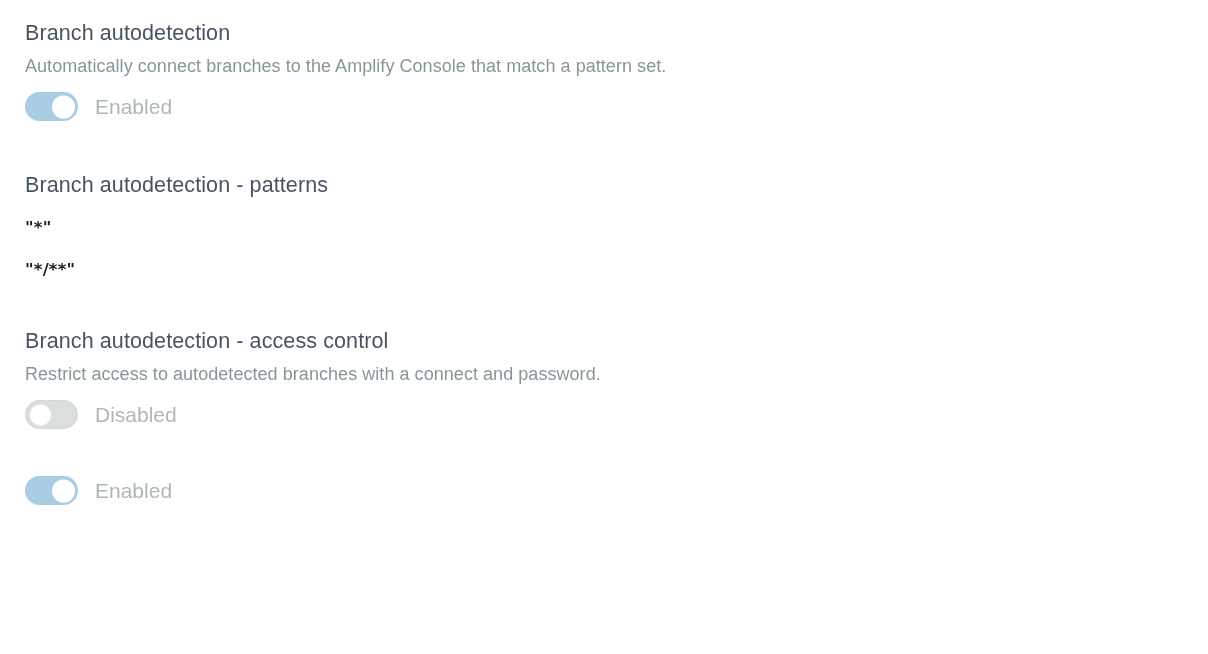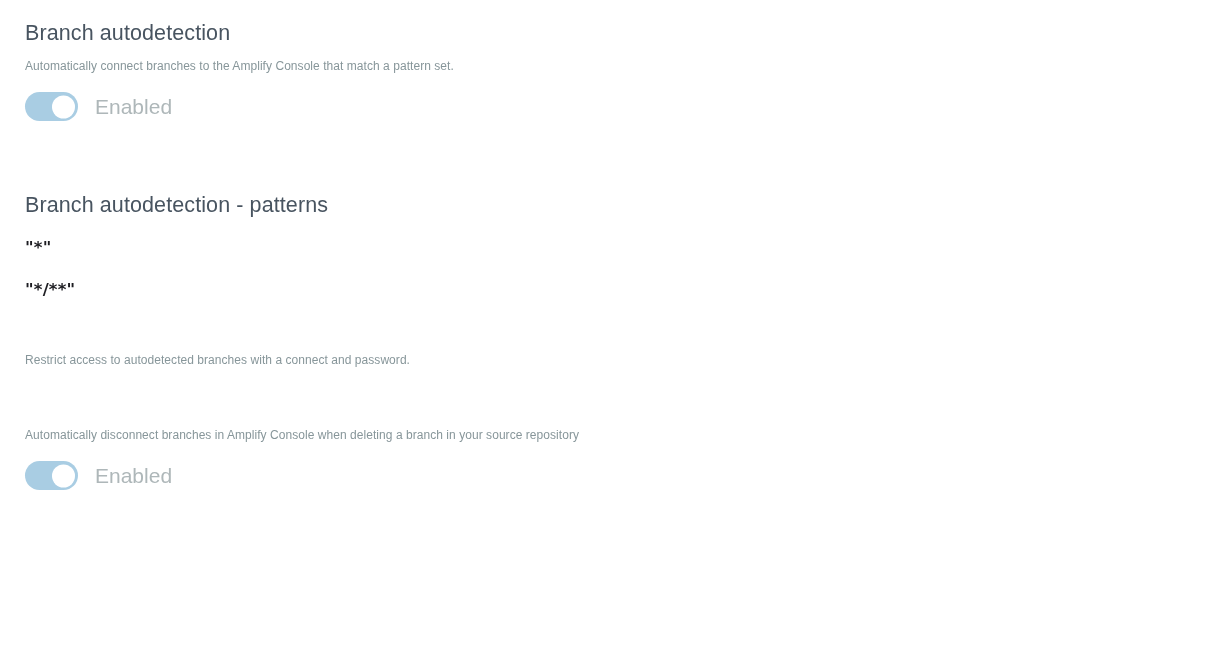--- a/index.html
+++ b/index.html
@@ -31,21 +31,21 @@
     font-size: 21.5px;
     font-weight: 500;
     color: #485460;
     line-height: 30px;
     letter-spacing: 0.1px;
     margin: 0;
     white-space: nowrap;
   }
 
   .section-description {
-    font-size: 12px;
+    font-size: 18px;
     font-weight: 400;
     color: #87969a;
     line-height: 28px;
     margin: 4px 0 0 0;
     letter-spacing: 0.05px;
     white-space: nowrap;
   }
 
   
   .toggle-row {
@@ -114,21 +114,21 @@
     font-size: 16.5px;
     font-weight: 700;
     color: #1d1d22;
     line-height: 22px;
     letter-spacing: 0.2px;
     white-space: pre;
   }
 
   
   .sec-autodetection { margin-top: 0; }
-  .sec-patterns { margin-top: 69px; }
+  .sec-patterns { margin-top: 49px; }
   .sec-patterns .pattern-list { margin-top: 17px; }
   .pattern-item + .pattern-item { margin-top: 20px; }
   .sec-access-control { margin-top: 45px; }
   .sec-auto-disconnection { margin-top: 47px; }
 </style>
 </head>
 <body>
 
 <div class="page">
 
@@ -145,25 +145,31 @@
 
   <section class="section sec-patterns">
     <h2 class="section-heading">Branch autodetection - patterns</h2>
     <ul class="pattern-list">
       <li class="pattern-item">"*"</li>
       <li class="pattern-item">"*/**"</li>
     </ul>
   </section>
 
   <section class="section sec-access-control">
+    <h2 class="section-heading">Branch autodetection - access control</h2>
     <p class="section-description">Restrict access to autodetected branches with a connect and password.</p>
+    <div class="toggle-row">
+      <div class="toggle off" role="switch" aria-checked="false">
+        <span class="knob"></span>
+      </div>
+      <span class="toggle-label">Disabled</span>
+    </div>
   </section>
 
   <section class="section sec-auto-disconnection">
-    <p class="section-description">Automatically disconnect branches in Amplify Console when deleting a branch in your source repository</p>
     <div class="toggle-row">
       <div class="toggle on" role="switch" aria-checked="true">
         <span class="knob"></span>
       </div>
       <span class="toggle-label">Enabled</span>
     </div>
   </section>
 
 </div>
 

